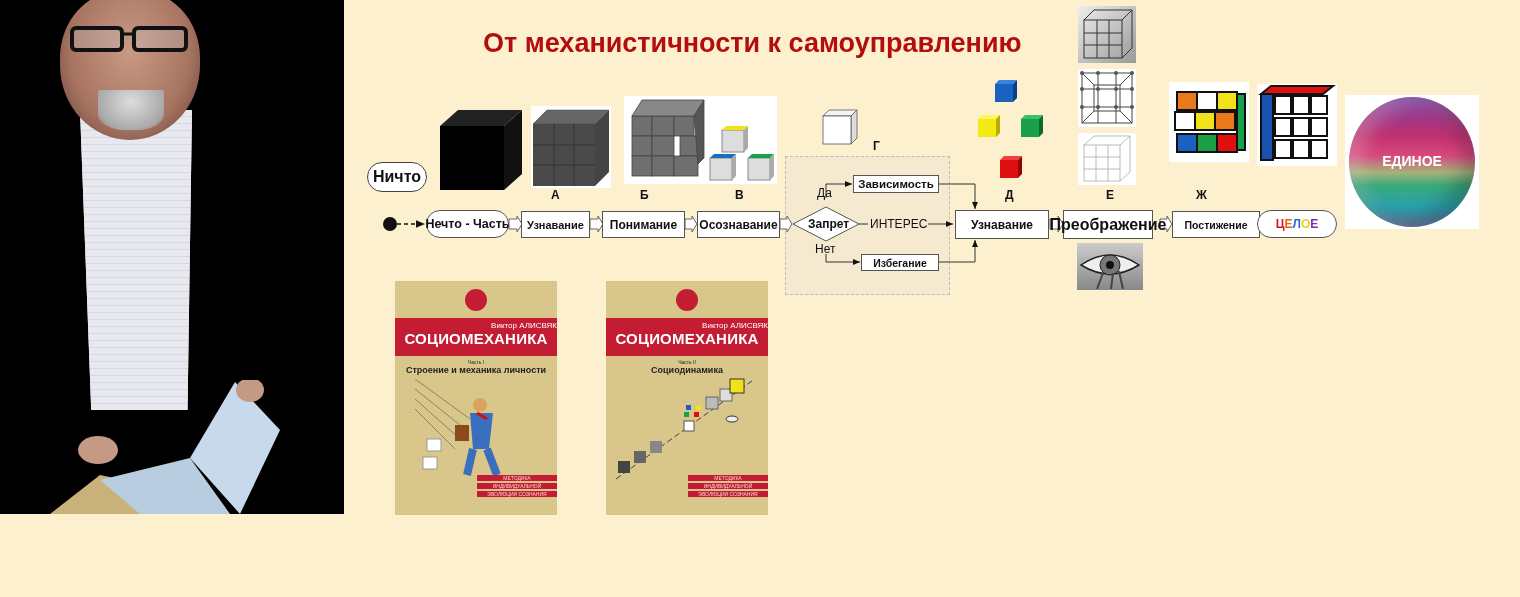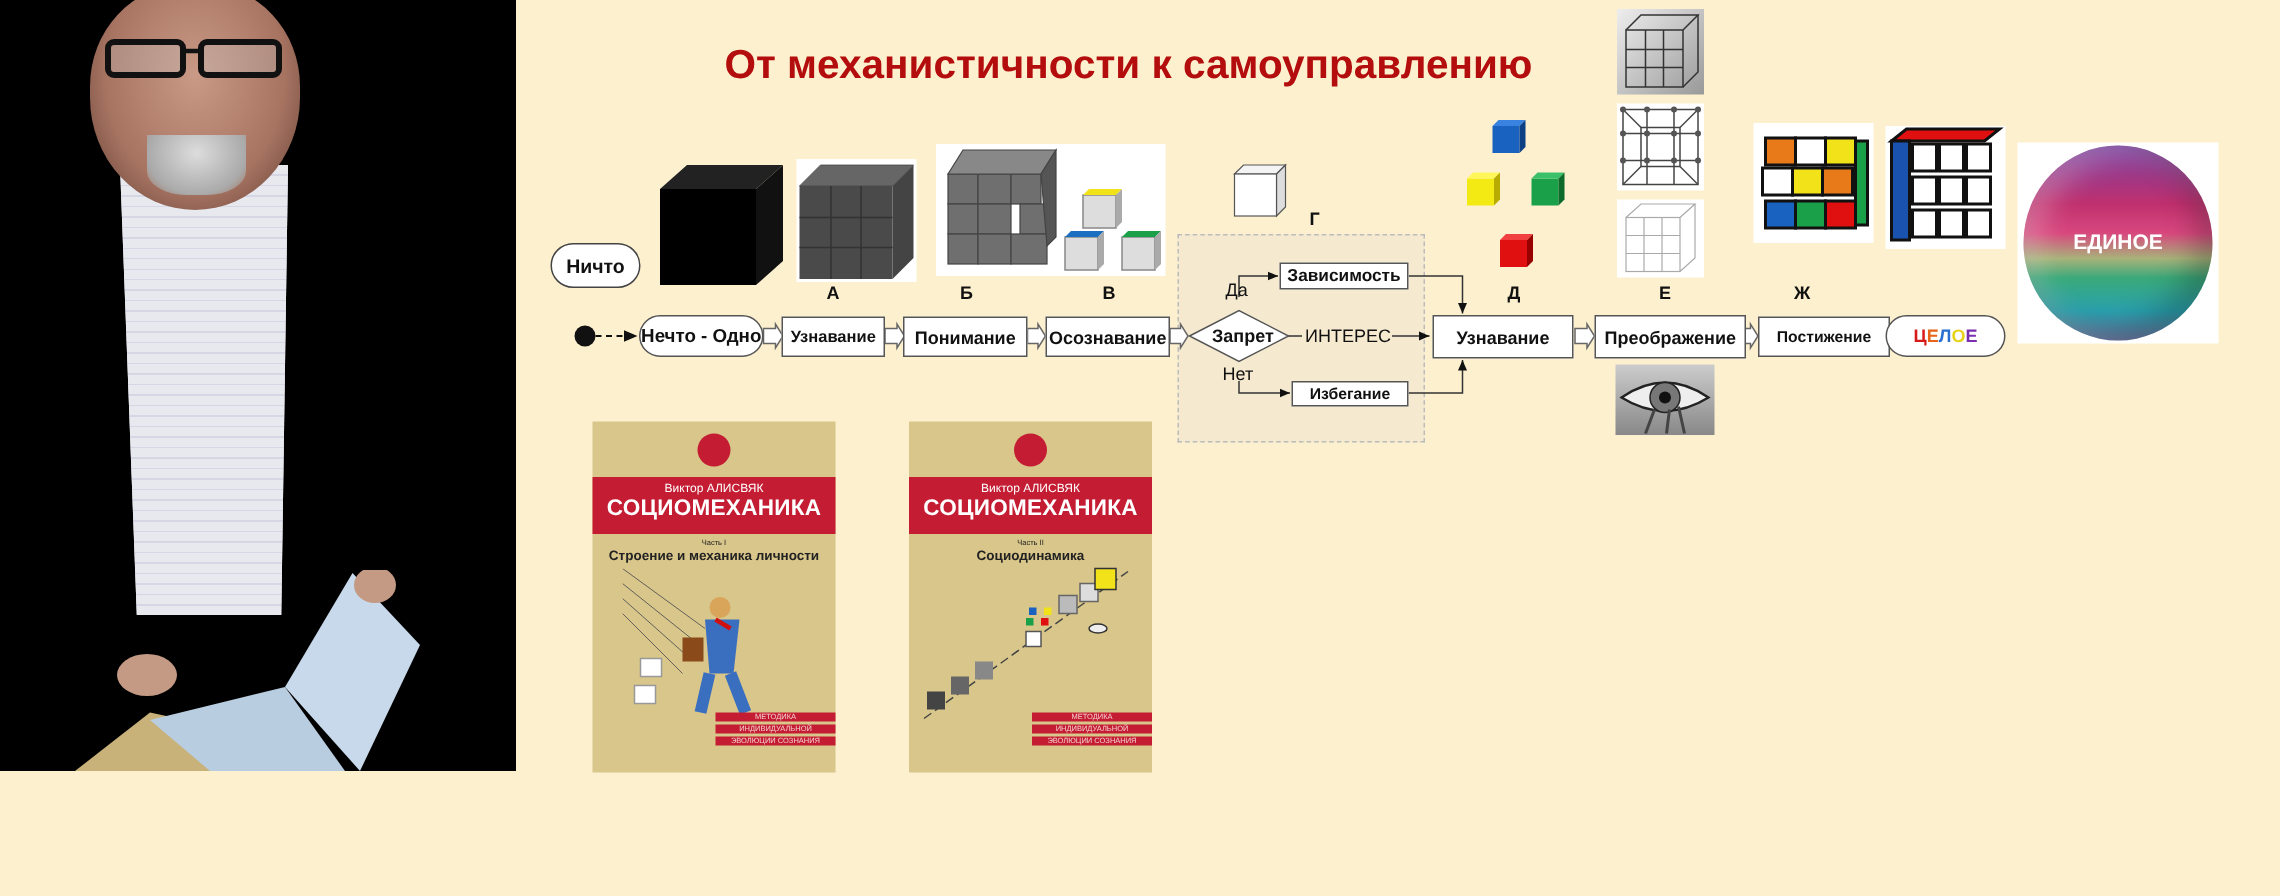--- a/index.html
+++ b/index.html
@@ -19,21 +19,21 @@
   .box { position:absolute; background:#fff; border:1px solid #555; display:flex; align-items:center; justify-content:center;
          font-weight:bold; font-size:12px; color:#111; box-sizing:border-box; white-space:nowrap; }
   .pill { border-radius:17px; }
   .lbl { position:absolute; font-weight:bold; font-size:12px; color:#111; }
   .plain { position:absolute; font-size:12px; color:#111; }
   .imgbox { position:absolute; background:#fff; }
   .dashed-area { left:785px; top:156px; width:163px; height:137px; border:1px dashed #bbb; background:#f5ead0; }
   svg.lines { position:absolute; left:0; top:0; width:1520px; height:597px; pointer-events:none; }
   .cover { position:absolute; width:162px; height:234px; background:#d8c68a; box-sizing:border-box; }
   .cover .band { position:absolute; left:0; right:0; top:37px; height:38px; background:#c41d33; color:#fff; text-align:center; }
-  .cover .author { font-size:8px; margin-top:3px; }
+  .cover .author { font-size:8px; margin-top:3px;text-align:right; }
   .cover .name { font-size:15px; font-weight:bold; letter-spacing:0.2px; }
   .cover .part { position:absolute; left:0; right:0; top:78px; text-align:center; font-size:5px; color:#222; }
   .cover .sub { position:absolute; left:0; right:0; top:84px; text-align:center; font-size:9px; font-weight:bold; color:#222; }
   .cover .tags { position:absolute; right:0; bottom:18px; width:80px; }
   .cover .tag { height:6px; margin-top:2px; background:#c41d33; color:#f4d0d0; font-size:5px; text-align:center; line-height:6px; }
   .cover .logo { position:absolute; left:70px; top:8px; width:22px; height:22px; border-radius:50%; background:#c41d33; }
   .sphere { left:1345px; top:95px; width:134px; height:134px; background:#fff; }
   .sphere .ball { position:absolute; left:4px; top:2px; width:126px; height:130px; border-radius:50%;
      background:linear-gradient(180deg,#7a3fa0 0%,#c0306e 30%,#d8487e 45%,#a7b27a 58%,#3aa97a 68%,#2aa3b0 85%,#6a7aa8 100%); box-shadow: inset -10px -8px 20px rgba(0,0,0,0.25), inset 10px 6px 18px rgba(255,255,255,0.25); }
   .sphere .txt { position:absolute; left:0; right:0; top:58px; text-align:center; color:#fff; font-weight:bold; font-size:14px; }
@@ -269,37 +269,37 @@
 
   <polyline points="826,254 826,262 860,262" fill="none" stroke="#333" stroke-width="1" marker-end="url(#ah)"></polyline>
 
   <line x1="859" y1="224" x2="868" y2="224" stroke="#333" stroke-width="1"></line>
   <line x1="928" y1="224" x2="953" y2="224" stroke="#333" stroke-width="1" marker-end="url(#ah)"></line>
 
   <polyline points="939,184 975,184 975,209" fill="none" stroke="#333" stroke-width="1" marker-end="url(#ah)"></polyline>
   <polyline points="939,262 975,262 975,240" fill="none" stroke="#333" stroke-width="1" marker-end="url(#ah)"></polyline>
 </svg>
 
-<div class="box pill" style="left:367px;top:162px;width:60px;height:30px;font-size:13px;border-color:#444">Ничто</div>
-
-<div class="box pill" style="left:426px;top:210px;width:83px;height:28px;font-size:12.5px">Нечто - Одно</div>
+<div class="box pill" style="left:367px;top:162px;width:60px;height:30px;font-size:16px;border-color:#444">Ничто</div>
+
+<div class="box pill" style="left:426px;top:210px;width:83px;height:28px;font-size:12.5px">Нечто - Часть</div>
 <div class="box" style="left:521px;top:211px;width:69px;height:27px;font-size:11px">Узнавание</div>
 <div class="box" style="left:602px;top:211px;width:83px;height:27px;font-size:12px">Понимание</div>
 <div class="box" style="left:697px;top:211px;width:83px;height:27px;font-size:12px">Осознавание</div>
 
 <div class="plain" style="left:808px;top:217px;font-weight:bold">Запрет</div>
 <div class="plain" style="left:817px;top:186px">Да</div>
 <div class="plain" style="left:815px;top:242px">Нет</div>
 <div class="plain" style="left:870px;top:217px">ИНТЕРЕС</div>
 
 <div class="box" style="left:853px;top:175px;width:86px;height:18px;font-size:11.5px">Зависимость</div>
 <div class="box" style="left:861px;top:254px;width:78px;height:17px;font-size:10.5px">Избегание</div>
 
 <div class="box" style="left:955px;top:210px;width:94px;height:29px;font-size:12px">Узнавание</div>
-<div class="box" style="left:1063px;top:210px;width:101px;height:29px;font-size:12px">Преображение</div>
+<div class="box" style="left:1063px;top:210px;width:90px;height:29px;font-size:16px">Преображение</div>
 <div class="box" style="left:1172px;top:211px;width:88px;height:27px;font-size:10.5px">Постижение</div>
 
 <div class="box pill" style="left:1257px;top:210px;width:80px;height:28px;font-size:12px">
   <span style="color:#d61a1a">Ц</span>
     <span style="color:#e8641a">Е</span>
     <span style="color:#2a6fd0">Л</span>
     <span style="color:#e8d21a">О</span>
     <span style="color:#7a2fb0">Е</span>
 </div>
 

